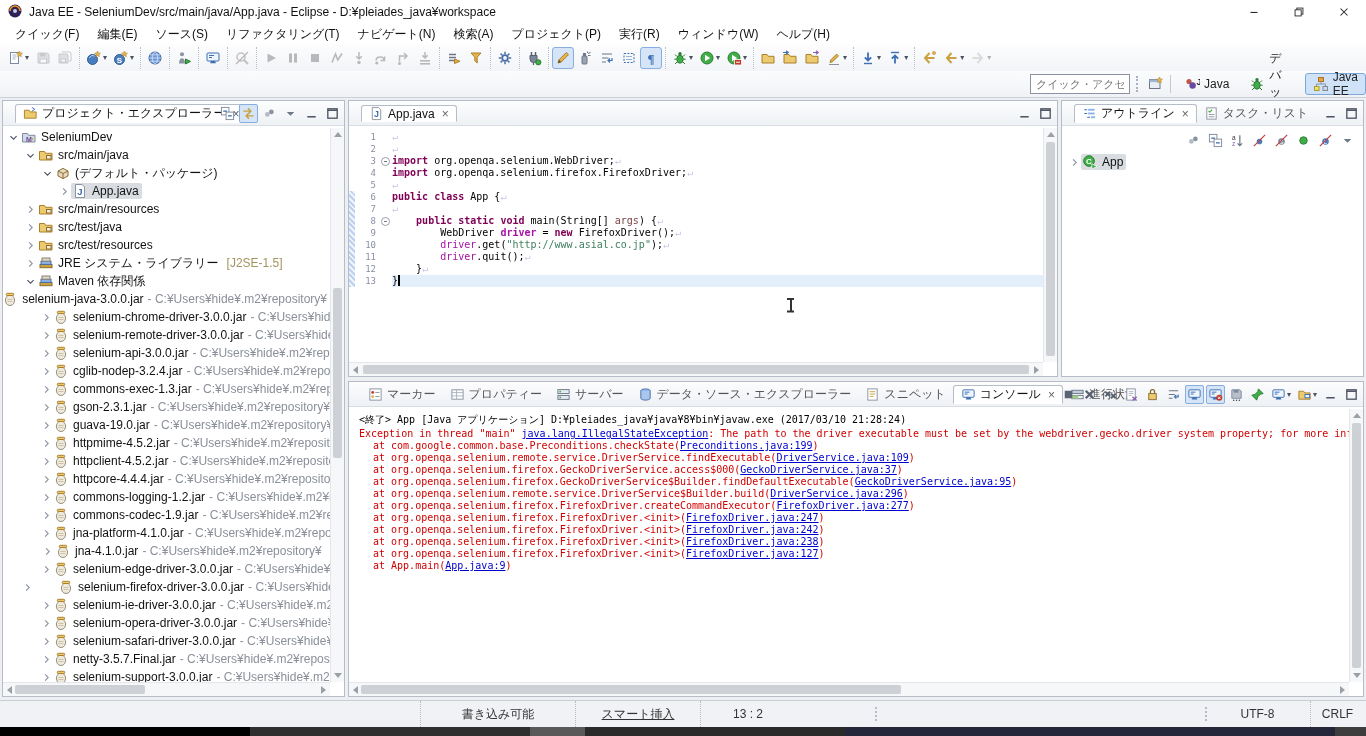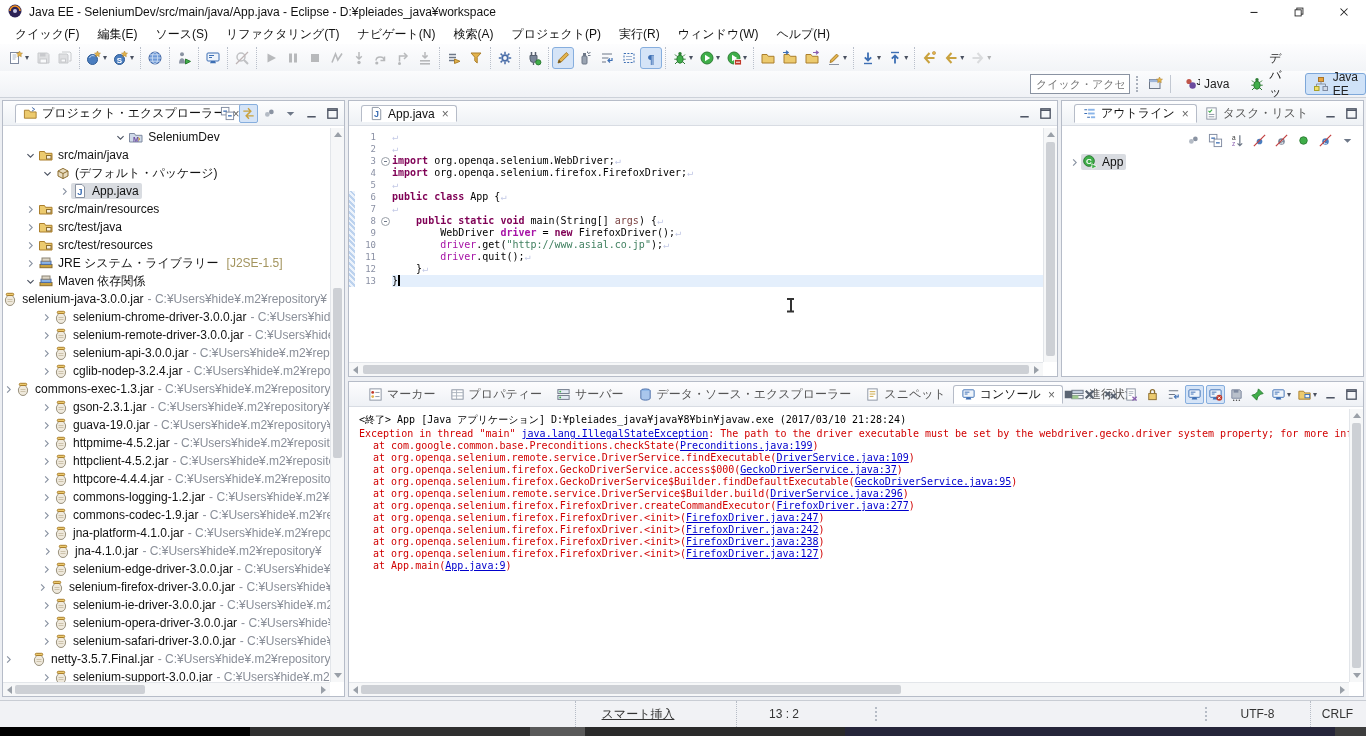--- a/index.html
+++ b/index.html
@@ -630,21 +630,21 @@
             <span class="ic">
               <svg viewBox="0 0 16 16" width="15" height="15">
                 <rect x="3" y="3" width="10" height="10" fill="none" stroke="#4a5160" stroke-width="1.4"></rect>
                 <path d="M3 4.5h10" stroke="#4a5160" stroke-width="1.6"></path>
               </svg>
             </span>
           </span>
         </div>
       </div>
     <div class="tree" id="expTree">
-        <div class="trow" style="padding-left: 4px; justify-content: center;">
+        <div class="trow" style="padding-left: 4px;">
           <span class="chev">
             <span class="ic">
               <svg viewBox="0 0 16 16" width="11" height="11">
                 <path d="M3.5 6l4.5 4.5L12.5 6" fill="none" stroke="#4a5160" stroke-width="1.6"></path>
               </svg>
             </span>
           </span>
           <span class="selwrap">
             <span class="ic">
               <svg viewBox="0 0 16 16" width="16" height="16">
@@ -896,21 +896,21 @@
               <svg viewBox="0 0 16 16" width="16" height="16">
                 <path d="M5 4.5h6v1.3c1 .6 1.6 1.7 1.6 3.2 0 3-1.6 5.5-4.6 5.5S3.4 12 3.4 9c0-1.5.6-2.6 1.6-3.2z" fill="#efe9dc" stroke="#9a927e"></path>
                 <rect x="4.3" y="2.3" width="7.4" height="2.2" rx="1" fill="#ecca6e" stroke="#ab7f2c"></rect>
                 <path d="M5.5 8.5h5M5.5 10.5h5" stroke="#cdc3ac"></path>
               </svg>
             </span>
             <span>cglib-nodep-3.2.4.jar</span>
             <span class="tpath"> - C:¥Users¥hide¥.m2¥repository¥</span>
           </span>
         </div>
-        <div class="trow" style="">
+        <div class="trow" style="padding-left: 38px;">
           <span class="chev">
             <span class="ic">
               <svg viewBox="0 0 16 16" width="11" height="11">
                 <path d="M6 3.5l4.5 4.5L6 12.5" fill="none" stroke="#8a93a2" stroke-width="1.6"></path>
               </svg>
             </span>
           </span>
           <span class="selwrap">
             <span class="ic">
               <svg viewBox="0 0 16 16" width="16" height="16">
@@ -1116,21 +1116,21 @@
               <svg viewBox="0 0 16 16" width="16" height="16">
                 <path d="M5 4.5h6v1.3c1 .6 1.6 1.7 1.6 3.2 0 3-1.6 5.5-4.6 5.5S3.4 12 3.4 9c0-1.5.6-2.6 1.6-3.2z" fill="#efe9dc" stroke="#9a927e"></path>
                 <rect x="4.3" y="2.3" width="7.4" height="2.2" rx="1" fill="#ecca6e" stroke="#ab7f2c"></rect>
                 <path d="M5.5 8.5h5M5.5 10.5h5" stroke="#cdc3ac"></path>
               </svg>
             </span>
             <span>selenium-edge-driver-3.0.0.jar</span>
             <span class="tpath"> - C:¥Users¥hide¥.m2¥repository¥</span>
           </span>
         </div>
-        <div class="trow" style="padding-left: 34px;">
+        <div class="trow" style="padding-left: 19px; gap: 24px;">
           <span class="chev">
             <span class="ic">
               <svg viewBox="0 0 16 16" width="11" height="11">
                 <path d="M6 3.5l4.5 4.5L6 12.5" fill="none" stroke="#8a93a2" stroke-width="1.6"></path>
               </svg>
             </span>
           </span>
           <span class="selwrap">
             <span class="ic">
               <svg viewBox="0 0 16 16" width="16" height="16">
@@ -1196,21 +1196,21 @@
               <svg viewBox="0 0 16 16" width="16" height="16">
                 <path d="M5 4.5h6v1.3c1 .6 1.6 1.7 1.6 3.2 0 3-1.6 5.5-4.6 5.5S3.4 12 3.4 9c0-1.5.6-2.6 1.6-3.2z" fill="#efe9dc" stroke="#9a927e"></path>
                 <rect x="4.3" y="2.3" width="7.4" height="2.2" rx="1" fill="#ecca6e" stroke="#ab7f2c"></rect>
                 <path d="M5.5 8.5h5M5.5 10.5h5" stroke="#cdc3ac"></path>
               </svg>
             </span>
             <span>selenium-safari-driver-3.0.0.jar</span>
             <span class="tpath"> - C:¥Users¥hide¥.m2¥repository¥</span>
           </span>
         </div>
-        <div class="trow" style=" gap: 16px;">
+        <div class="trow" style="padding-left: 38px;">
           <span class="chev">
             <span class="ic">
               <svg viewBox="0 0 16 16" width="11" height="11">
                 <path d="M6 3.5l4.5 4.5L6 12.5" fill="none" stroke="#8a93a2" stroke-width="1.6"></path>
               </svg>
             </span>
           </span>
           <span class="selwrap">
             <span class="ic">
               <svg viewBox="0 0 16 16" width="16" height="16">
@@ -1735,22 +1735,23 @@
     </div>
     <div class="hsb">
       <span class="sbarrow left"></span>
         <span class="sbarrow right"></span>
       <span class="thumb" style="top:2px;bottom:2px;left:12px;width:540px;"></span>
     </div>
   </div>
 </div>
 
 <div class="statusbar">
+  <div class="scell" style="left:420px;width:155px;">書き込み可能</div>
   <div class="scell" style="left:575px;width:125px;text-decoration:underline;">スマート挿入</div>
-  <div class="scell" style="left:736px;width:95px;">13 : 2</div>
+  <div class="scell" style="left:700px;width:95px;">13 : 2</div>
   <span class="sgrip" style="left:875px;"></span>
   <span class="sgrip" style="left:1205px;"></span>
   <div class="scell" style="left:1215px;width:85px;border-left:none;">UTF-8</div>
   <div class="scell" style="left:1310px;width:54px;">CRLF</div>
 </div>
 
 <div class="taskstrip">
   <span class="tseg" style="left:0;width:250px;background:#000;"></span>
   <span class="tseg" style="left:250px;width:280px;background:#2f2f2f;"></span>
   <span class="tseg" style="left:530px;width:55px;background:#595959;"></span>

